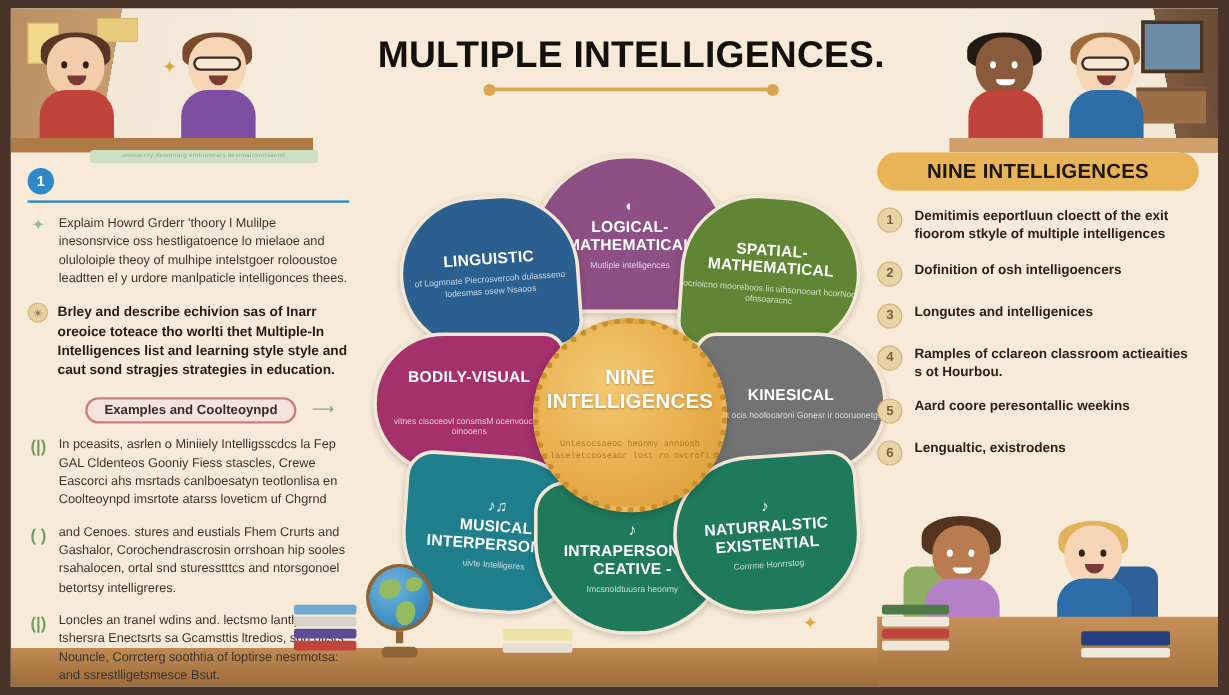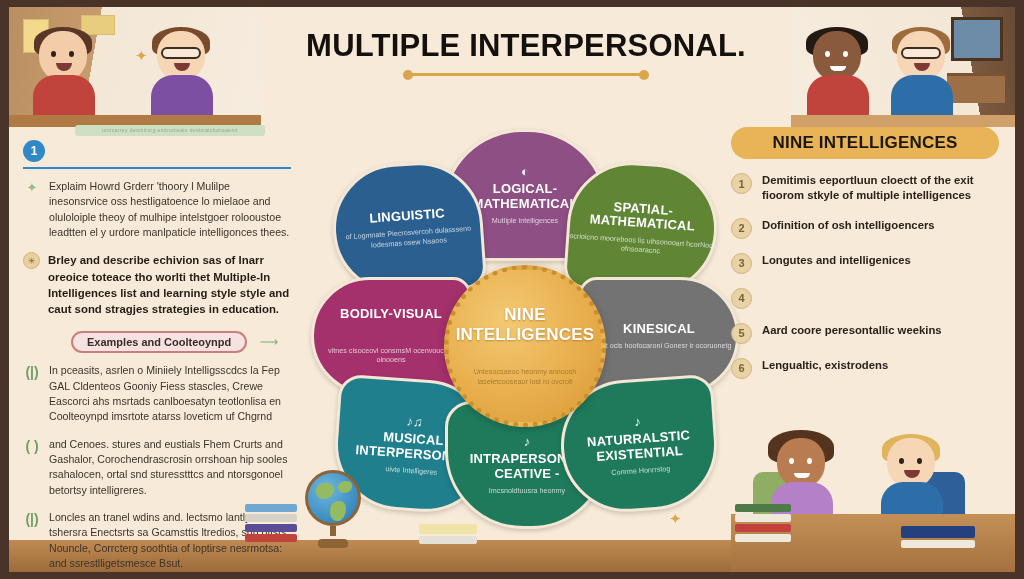--- a/index.html
+++ b/index.html
@@ -197,21 +197,21 @@
     position: absolute; left: 139px; top: 136px;
     width: 162px; height: 162px; border-radius: 50%;
     background: radial-gradient(circle at 38% 33%, #f3c973 0%, #e8ad4b 58%, #d79b37 100%);
     border: 5px dotted #c98f2f;
     display: flex; flex-direction: column;
     align-items: center; justify-content: center; text-align: center;
     z-index: 6; box-shadow: 0 2px 8px rgba(0,0,0,.2);
   }
   .core .c-title { font-size: 17px; font-weight: 700; color: #fff; line-height: 1.15; letter-spacing: .2px;
                    text-shadow: 0 1px 2px rgba(120,80,20,.45); }
-  .core .c-sub { font-size: 7.2px; color: #a87c2d; margin-top: 23px; line-height: 1.35; }
+  .core .c-sub { font-size: 7.2px; color: #a87c2d; margin-top: 23px; line-height: 1.35; font-family: Liberation Mono, monospace; }
 
   
   .desk-bottom {
     position: absolute; left: 0; right: 0; bottom: 0; height: 32px;
     background: linear-gradient(#c08a52,#9d6c3c); z-index: 2;
   }
   .globe { position: absolute; left: 296px; bottom: 24px; z-index: 4; }
   .globe .ball {
     width: 56px; height: 56px; border-radius: 50%;
     background: radial-gradient(circle at 36% 32%, #6fb6de 0%, #3f90c4 62%, #2f74a3 100%);
@@ -277,21 +277,21 @@
       <div class="hair" style="background:#9e6b3d;"></div>
       <div class="head" style="background:#f6d6b4;"></div>
       <div class="glasses"></div>
       <div class="mouth"></div>
       <div class="body" style="background:#2e6ea8;"></div>
     </div>
     <div class="desk-bar" style="background:#cfa06a;"></div>
   </div>
 
   <div class="title-wrap">
-    <div class="title-line2">MULTIPLE INTERPERSONAL.</div>
+    <div class="title-line2">MULTIPLE INTELLIGENCES.</div>
     <div class="title-rule"></div>
   </div>
 
   <div class="col-left">
     <div class="ribbon-green">unncarrey deomirorg emtrumeats desimaicbonsaemt</div>
 
     <div class="head-row">
       <div class="num-badge">1</div>
     </div>
     <div class="head-underline"></div>
@@ -333,20 +333,21 @@
     <div class="r-item">
       <div class="r-badge">2</div>
       <div class="r-text">Dofinition of osh intelligoencers</div>
     </div>
     <div class="r-item">
       <div class="r-badge">3</div>
       <div class="r-text">Longutes and intelligenices</div>
     </div>
     <div class="r-item">
       <div class="r-badge">4</div>
+      <div class="r-text">Ramples of cclareon classroom actieaities s ot Hourbou.</div>
     </div>
     <div class="r-item">
       <div class="r-badge">5</div>
       <div class="r-text">Aard coore peresontallic weekins</div>
     </div>
     <div class="r-item">
       <div class="r-badge">6</div>
       <div class="r-text">Lengualtic, existrodens</div>
     </div>
   </div>

